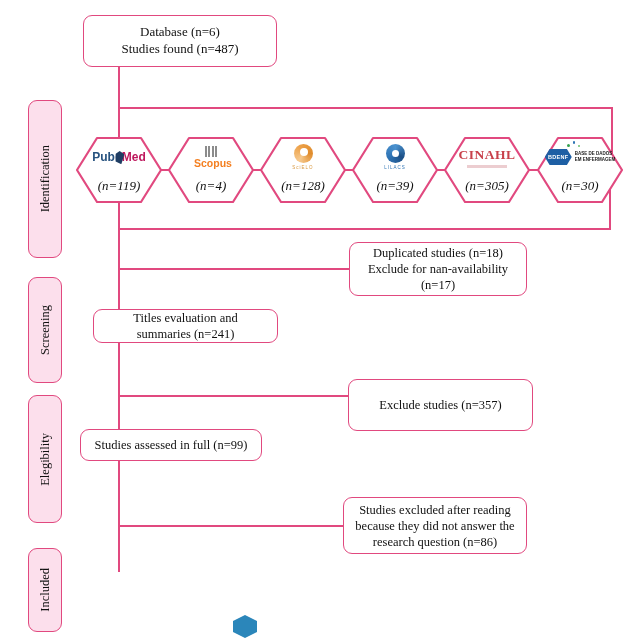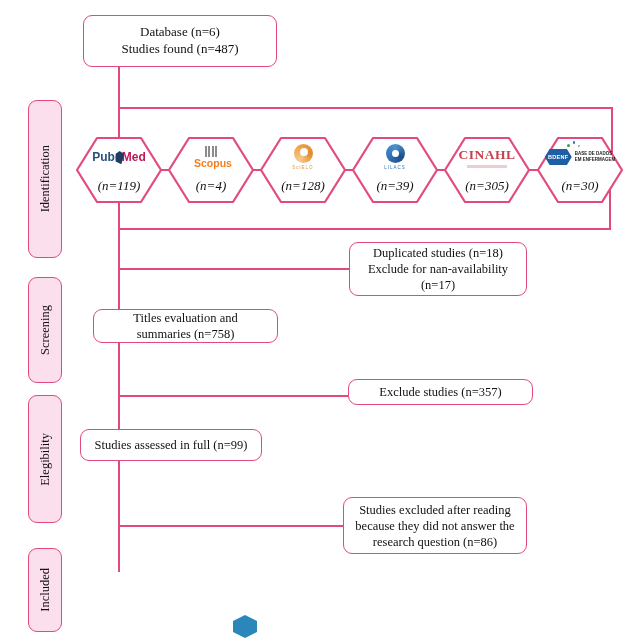--- a/index.html
+++ b/index.html
@@ -99,24 +99,24 @@
   </div>
 
   <div class="box" style="left:349px;top:242px;width:178px;height:54px;">
     <span>Duplicated studies (n=18)</span>
     <span>Exclude for nan-availability</span>
     <span>(n=17)</span>
   </div>
 
   <div class="box" style="left:81px;top:309px;width:185px;height:34px;margin-left:12px;">
     <span>Titles evaluation and</span>
-    <span>summaries (n=758)</span>
-  </div>
-
-  <div class="box" style="left:348px;top:379px;width:185px;height:26px;">
+    <span>summaries (n=241)</span>
+  </div>
+
+  <div class="box" style="left:348px;top:379px;width:185px;height:52px;">
     <span>Exclude studies (n=357)</span>
   </div>
 
   <div class="box" style="left:80px;top:429px;width:182px;height:32px;">
     <span>Studies assessed in full (n=99)</span>
   </div>
 
   <div class="box" style="left:343px;top:497px;width:184px;height:57px;">
     <span>Studies excluded after reading</span>
     <span>because they did not answer the</span>

